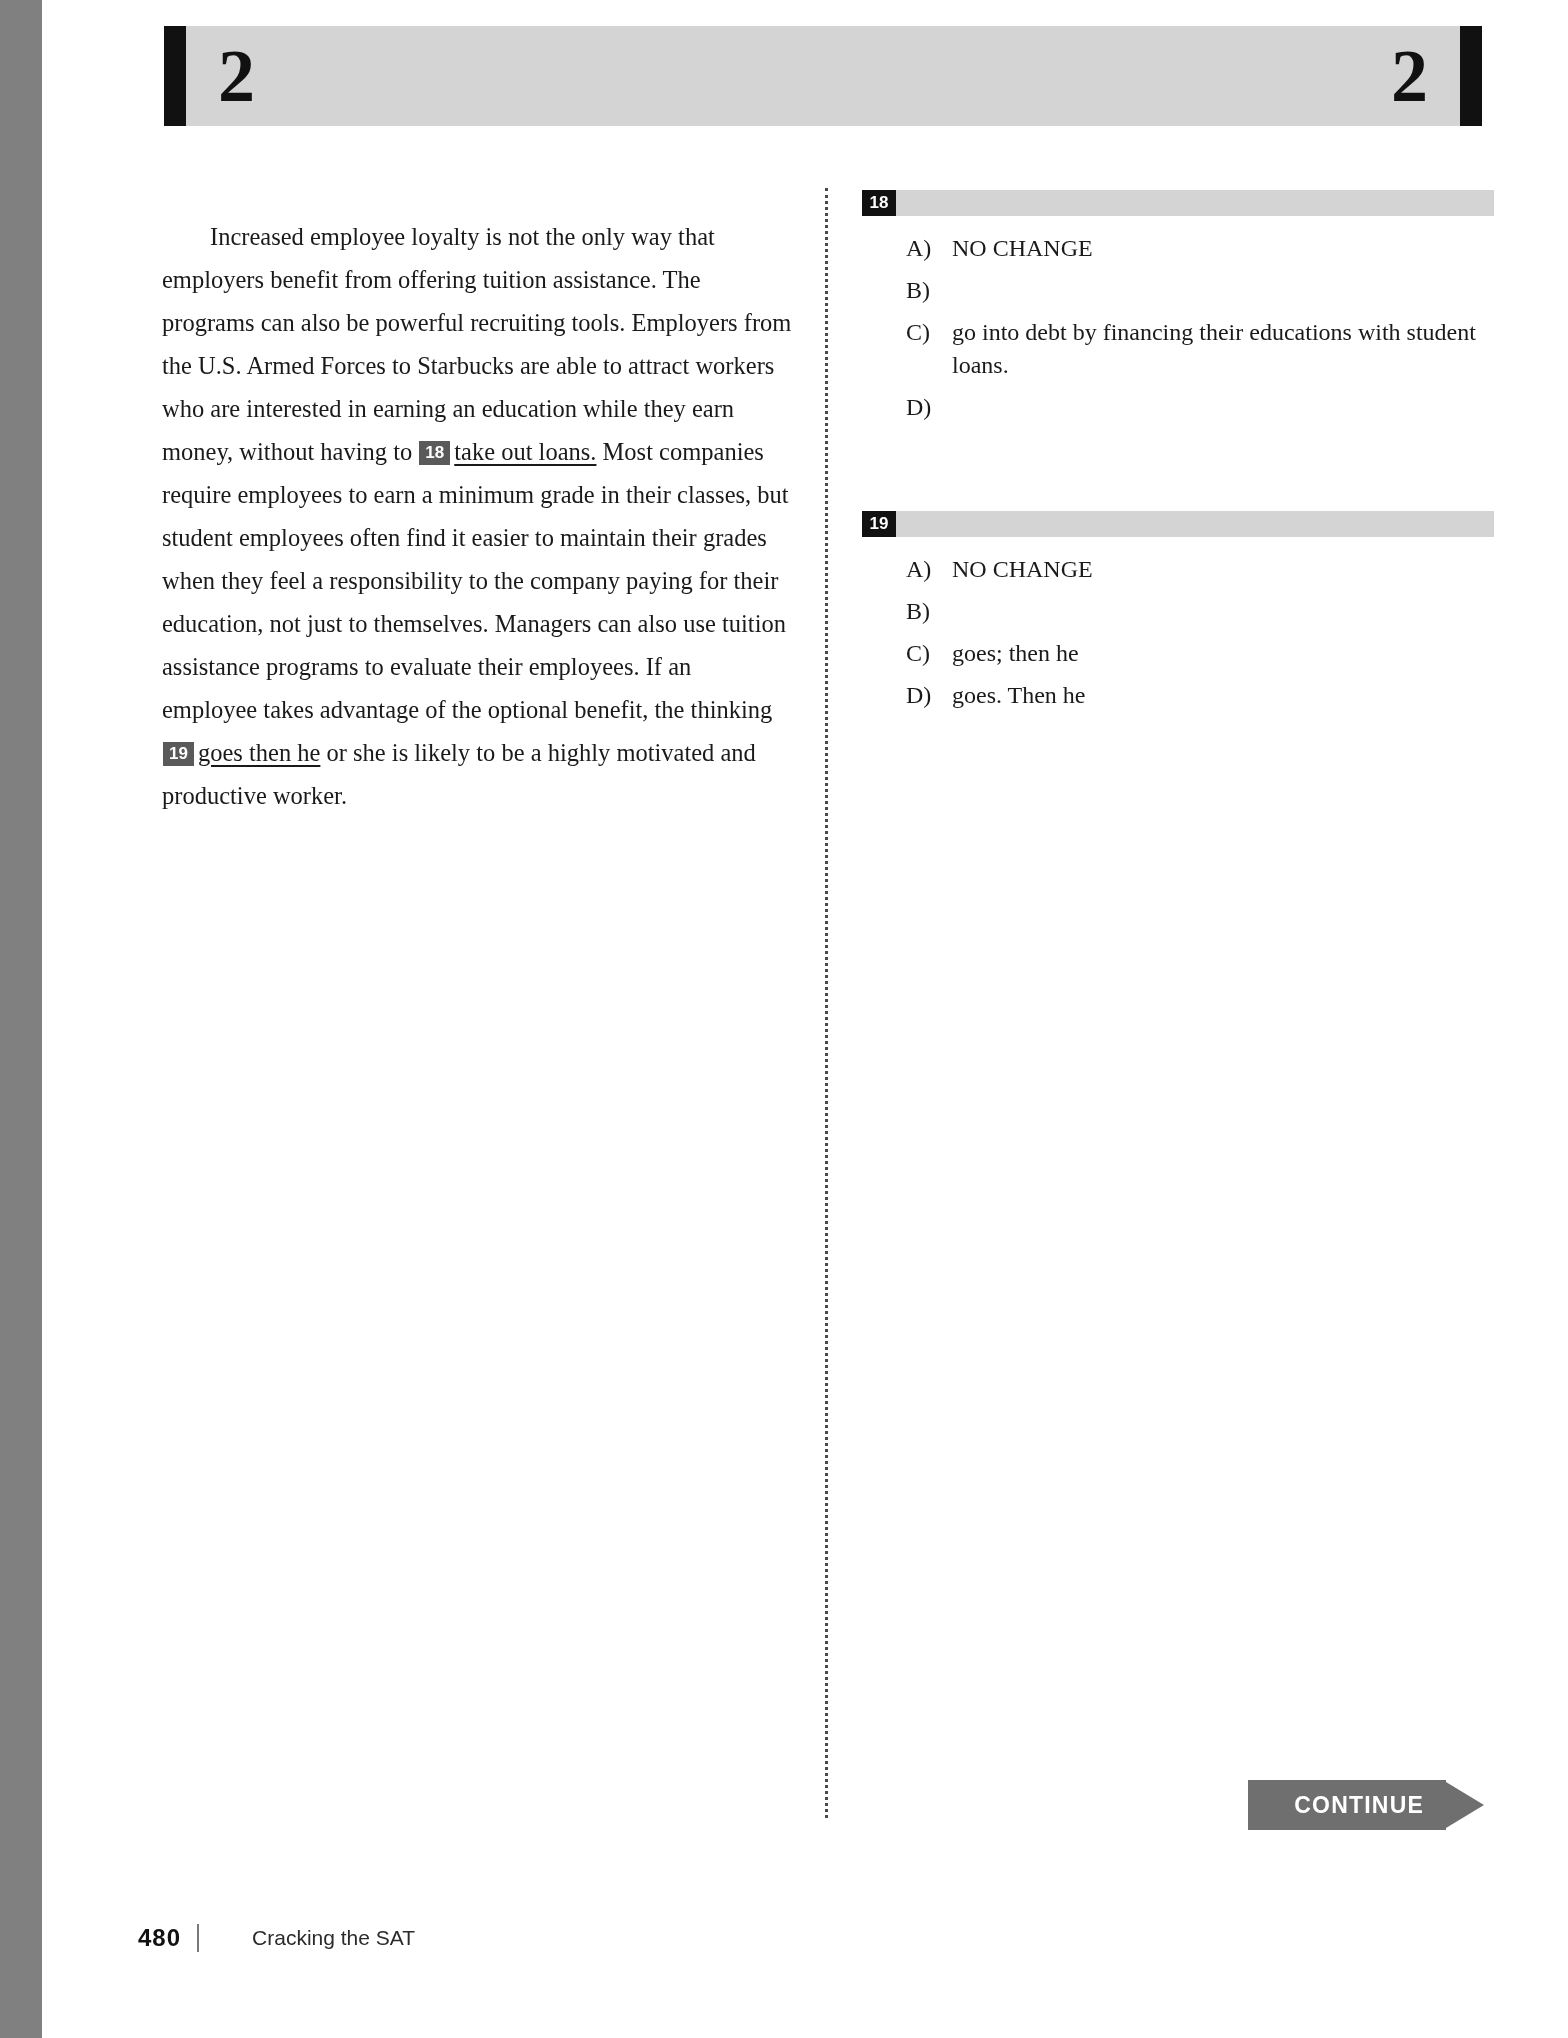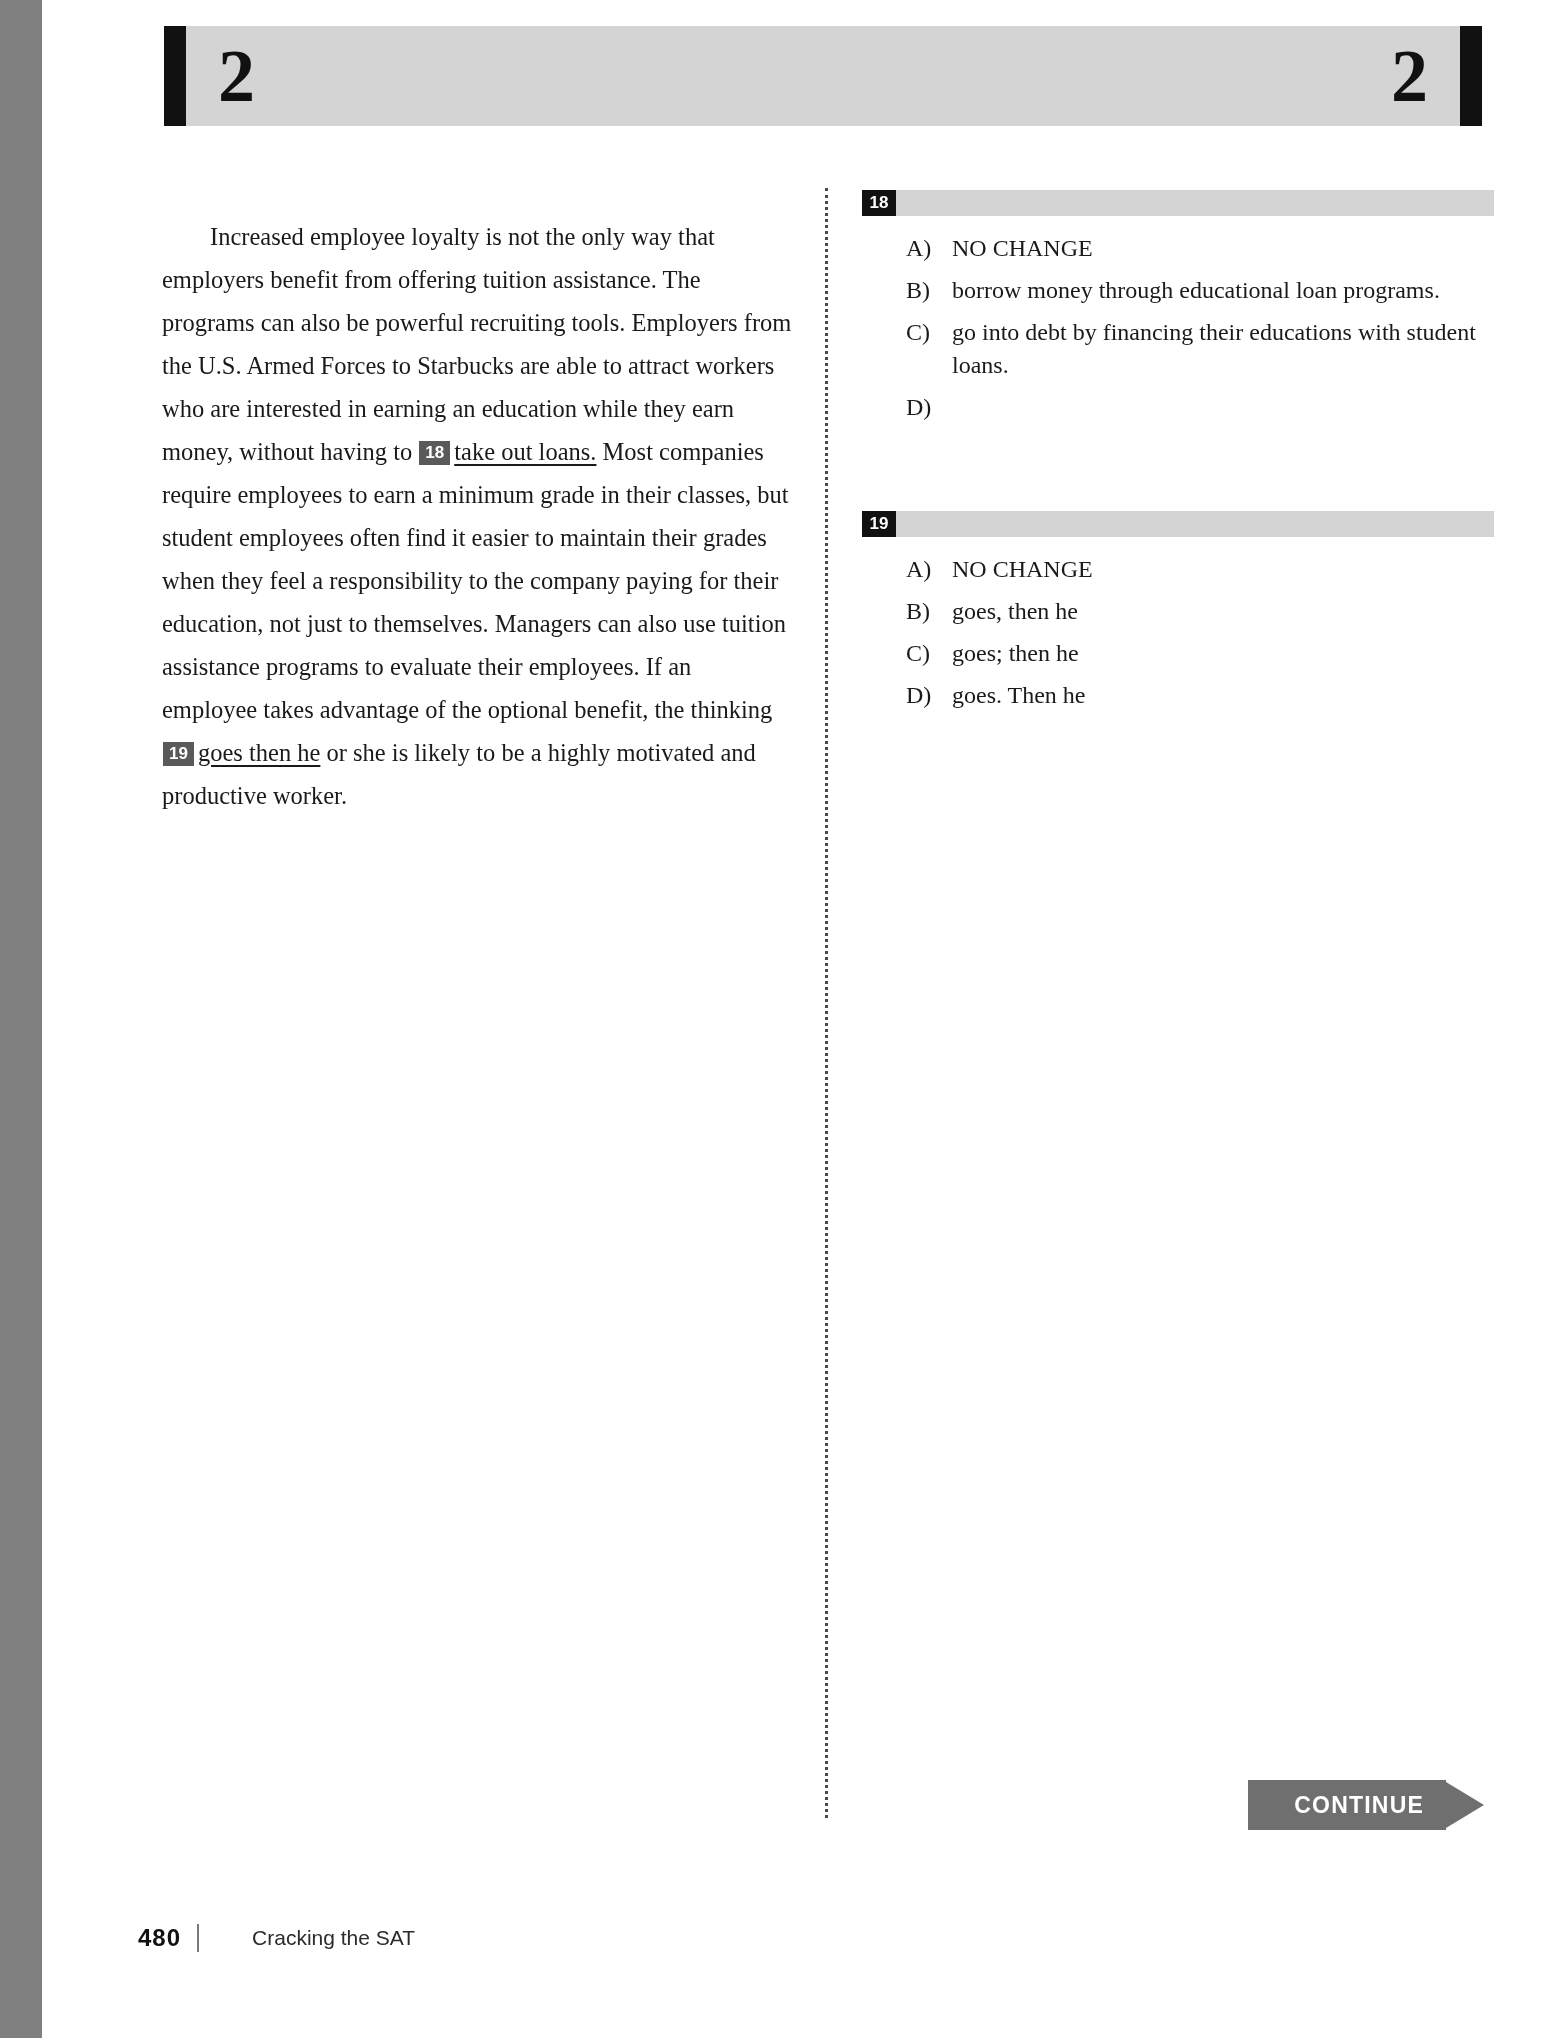--- a/index.html
+++ b/index.html
@@ -237,21 +237,20 @@
     <div class="qblock">
       <div class="qbar">
         <span class="qtag">18</span>
       </div>
       <div class="choice">
         <span class="letter">A)</span>
         <span class="ctext">NO CHANGE</span>
       </div>
       <div class="choice">
         <span class="letter">B)</span>
-        <span class="ctext">borrow money through educational loan programs.</span>
       </div>
       <div class="choice">
         <span class="letter">C)</span>
         <span class="ctext">go into debt by financing their educations with student loans.</span>
       </div>
       <div class="choice">
         <span class="letter">D)</span>
       </div>
     </div>
 
@@ -260,21 +259,20 @@
     <div class="qblock">
       <div class="qbar">
         <span class="qtag">19</span>
       </div>
       <div class="choice">
         <span class="letter">A)</span>
         <span class="ctext">NO CHANGE</span>
       </div>
       <div class="choice">
         <span class="letter">B)</span>
-        <span class="ctext">goes, then he</span>
       </div>
       <div class="choice">
         <span class="letter">C)</span>
         <span class="ctext">goes; then he</span>
       </div>
       <div class="choice">
         <span class="letter">D)</span>
         <span class="ctext">goes. Then he</span>
       </div>
     </div>

